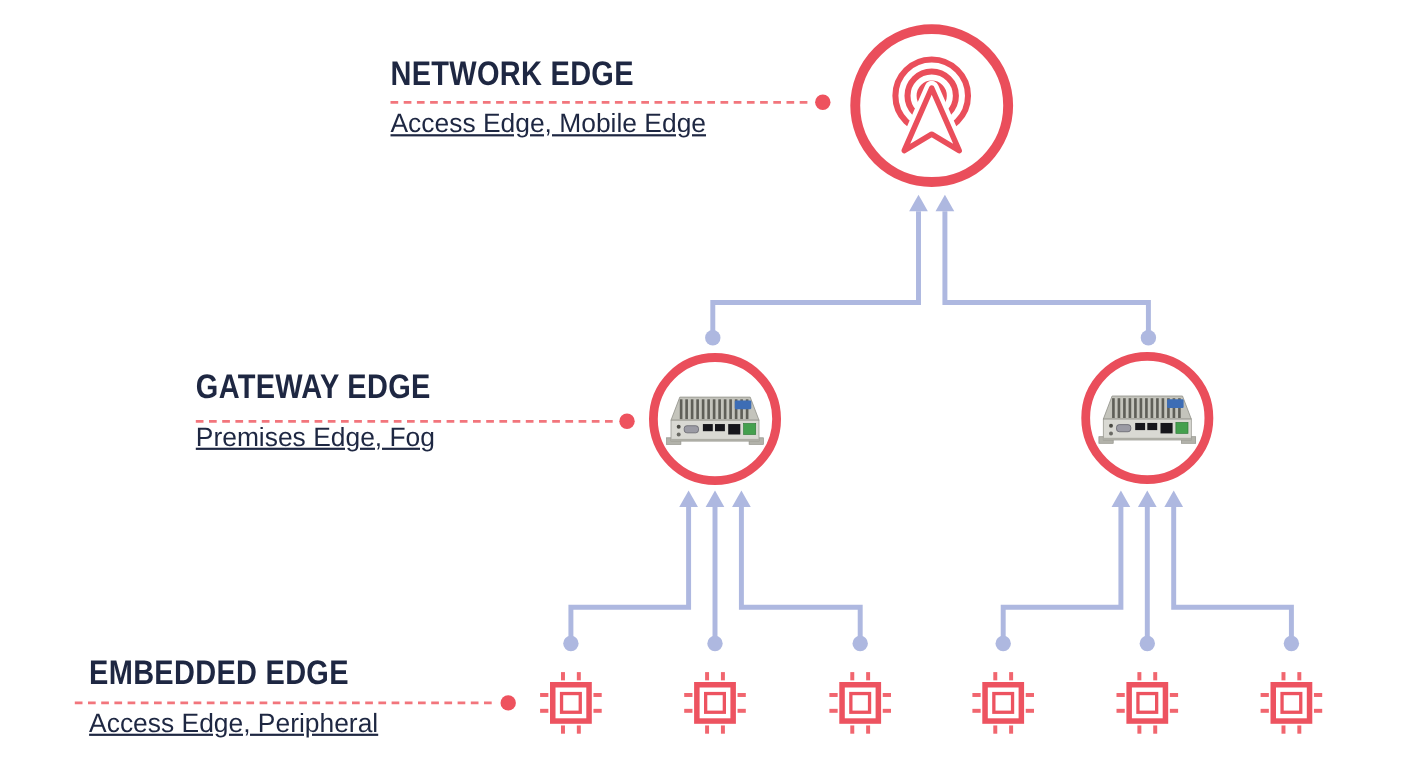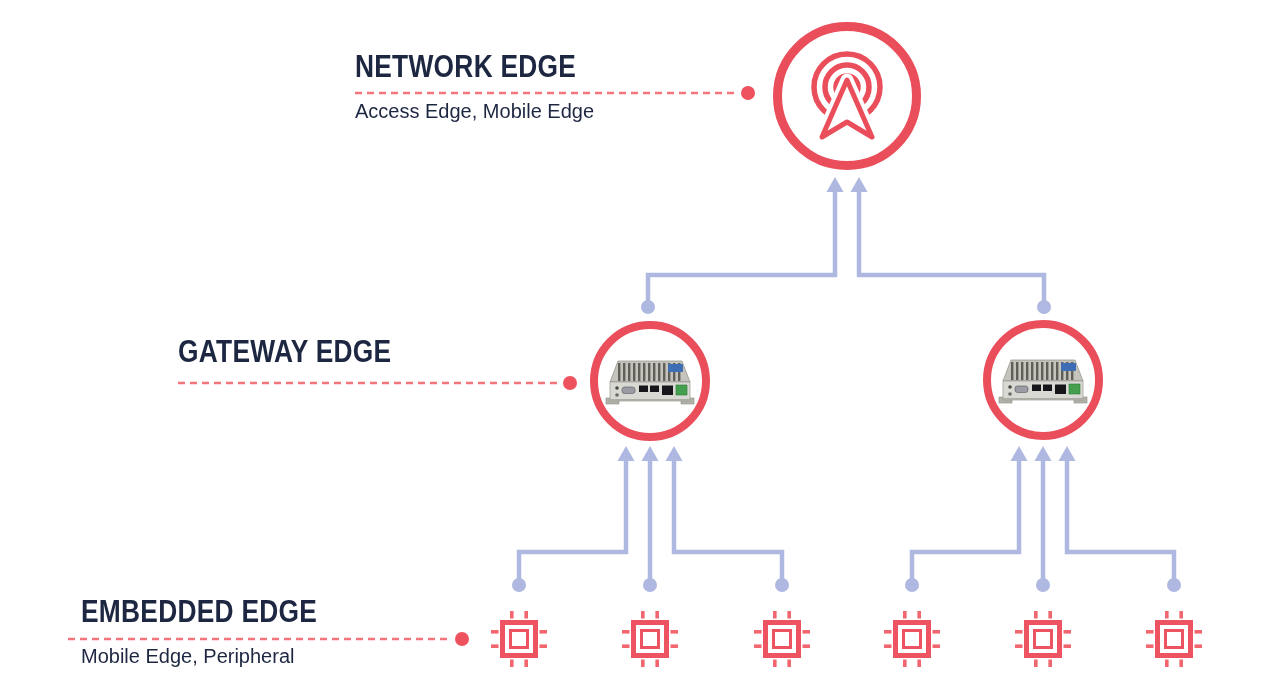--- a/index.html
+++ b/index.html
@@ -8,21 +8,21 @@
     font-family:"Liberation Sans", sans-serif;
   }
   .diagram-svg{position:absolute;left:0;top:0;width:1280px;height:700px;}
   .tier-label{position:absolute;color:#1e2742;}
   .tier-label h2{
     margin:0;font-size:31px;font-weight:bold;line-height:1;letter-spacing:0.3px;
     color:#1e2742;white-space:nowrap;
     transform:scaleX(0.85);transform-origin:left top;
   }
   .tier-label p{
-    margin:17px 0 0 0;font-size:20px;line-height:1.2;color:#1e2742;white-space:nowrap;
+    margin:17px 0 0 0;font-size:24px;line-height:1.2;color:#1e2742;white-space:nowrap;text-decoration:underline;
   }
   #label-network{left:355px;top:51px;}
   #label-gateway{left:178px;top:336px;}
   #label-embedded{left:81px;top:596px;}
 </style>
 </head>
 <body>
 
 <div class="stage">
 
@@ -170,20 +170,21 @@
     </g>
   </svg>
 
   <div class="tier-label" id="label-network">
     <h2>NETWORK EDGE</h2>
     <p>Access Edge, Mobile Edge</p>
   </div>
 
   <div class="tier-label" id="label-gateway">
     <h2>GATEWAY EDGE</h2>
+    <p>Premises Edge, Fog</p>
   </div>
 
   <div class="tier-label" id="label-embedded">
     <h2>EMBEDDED EDGE</h2>
-    <p>Mobile Edge, Peripheral</p>
+    <p>Access Edge, Peripheral</p>
   </div>
 
 </div>
 
 </body></html>

